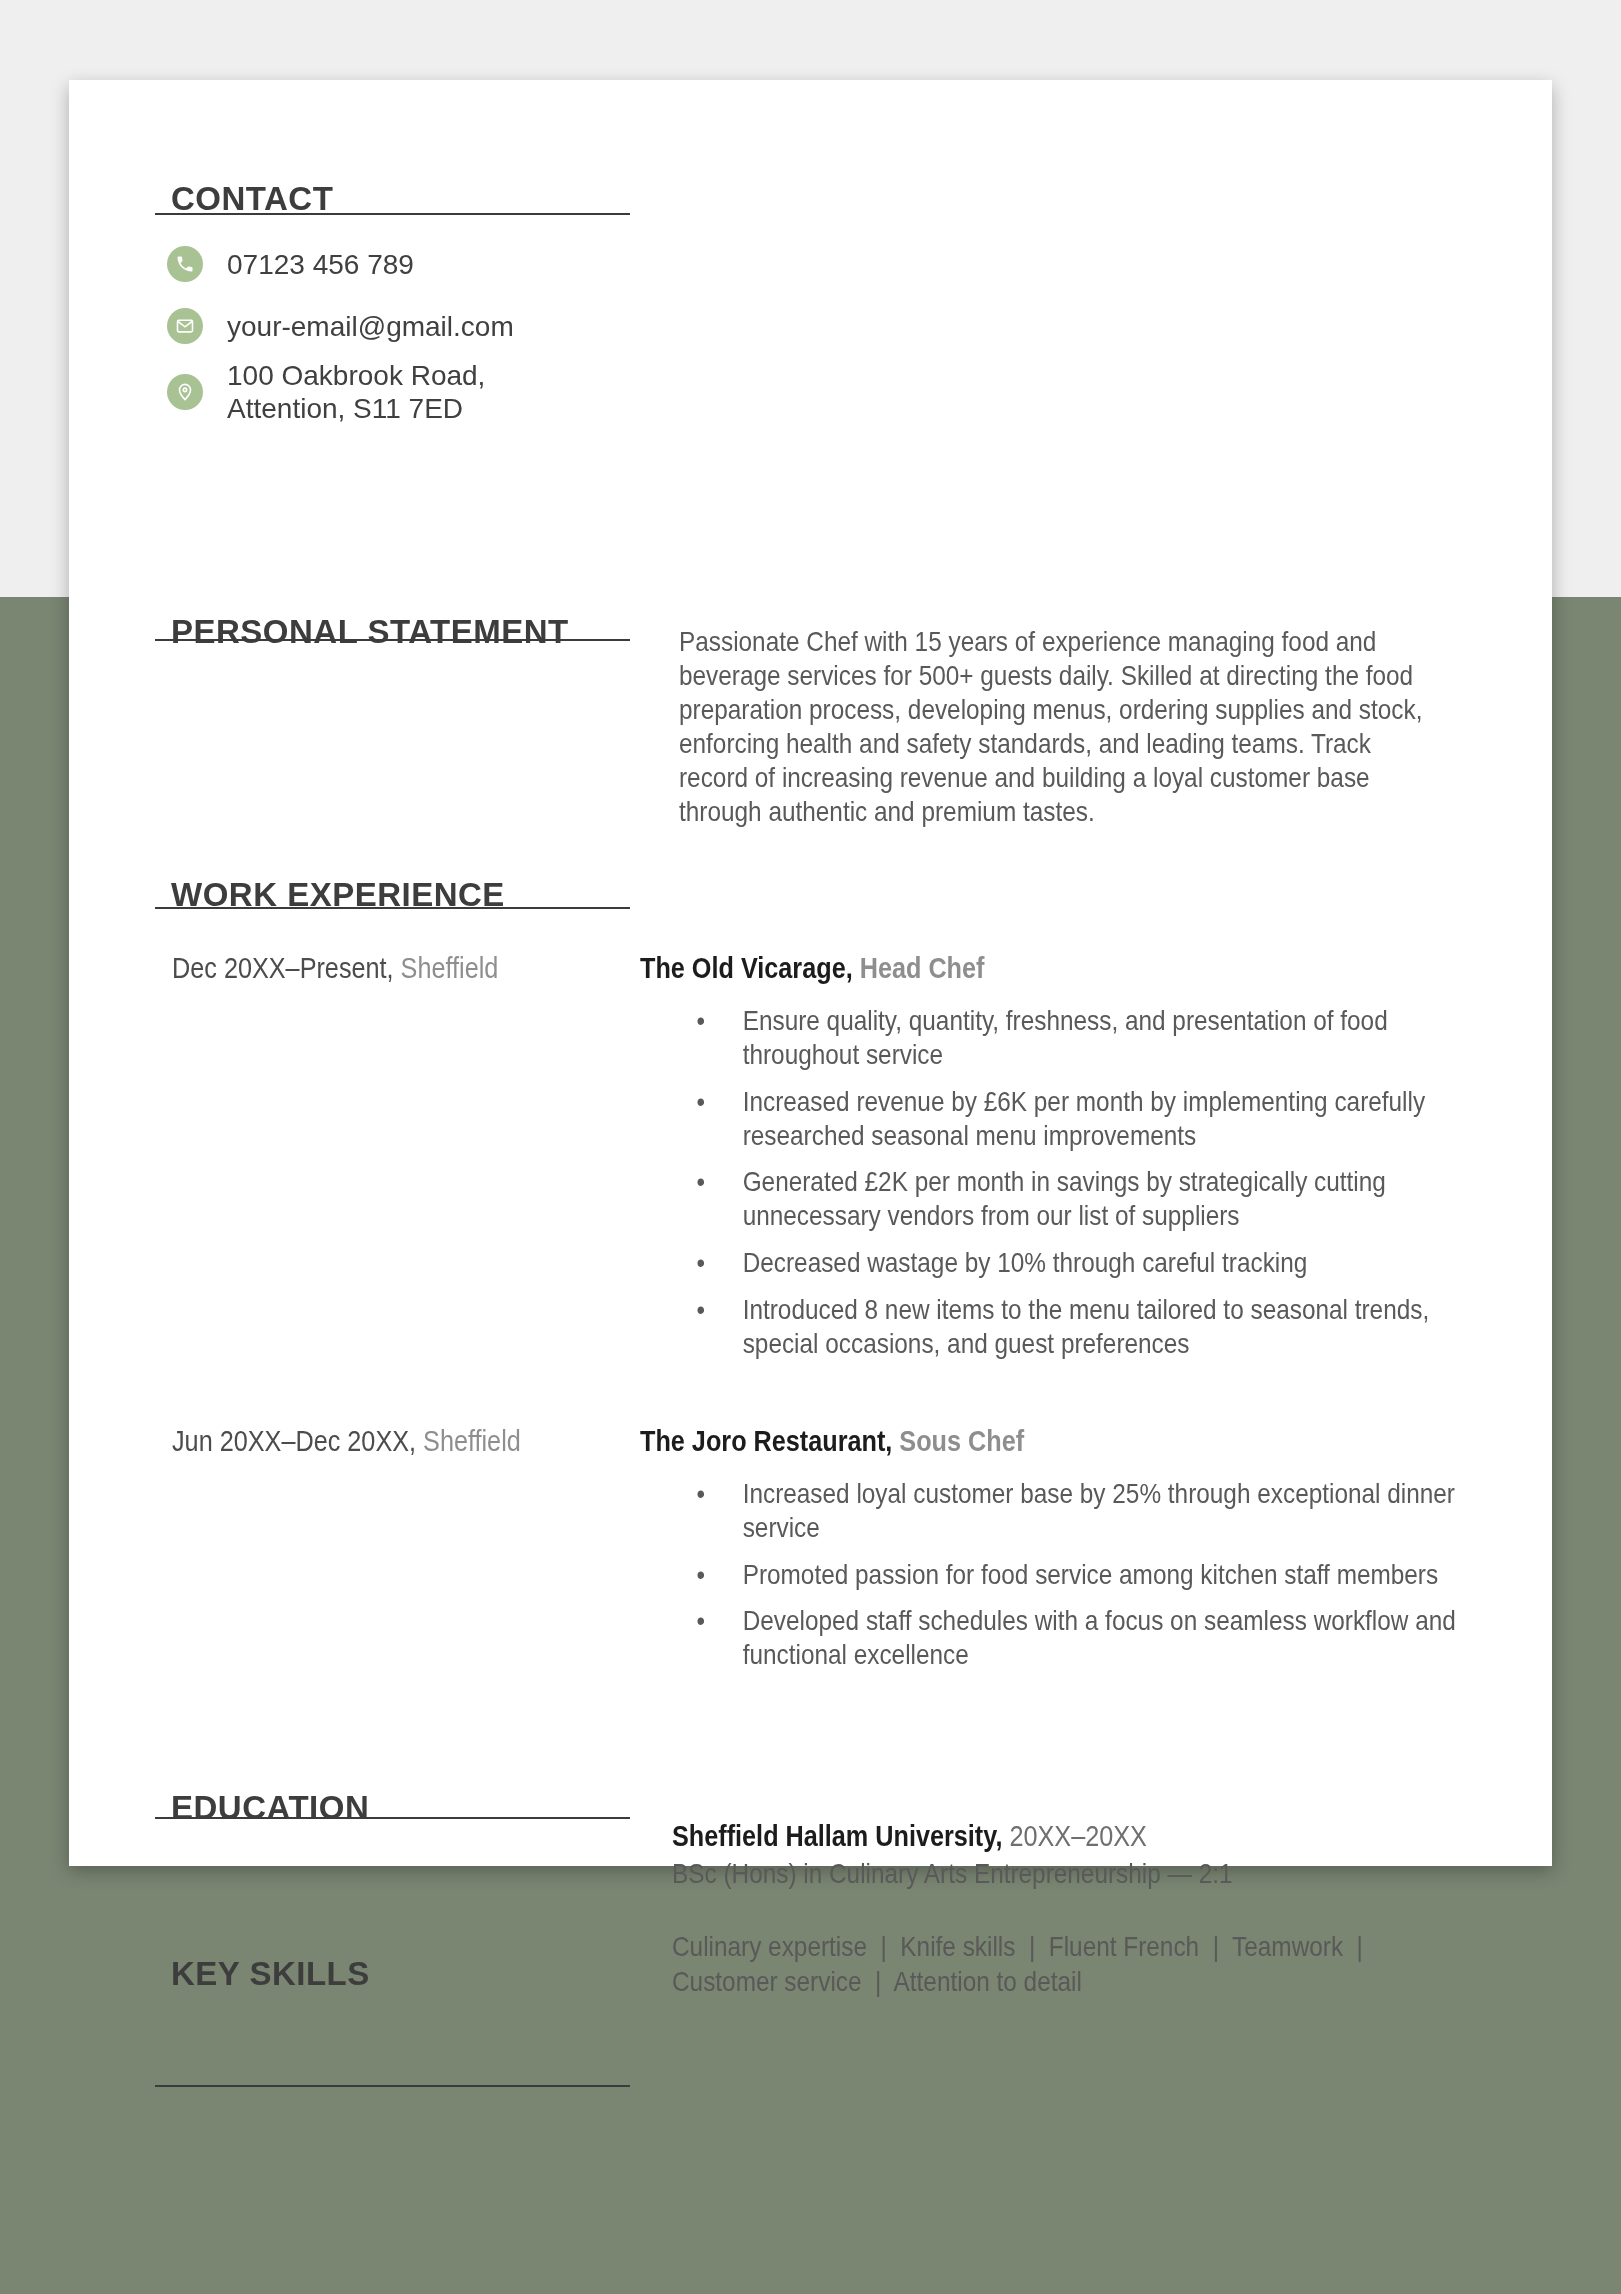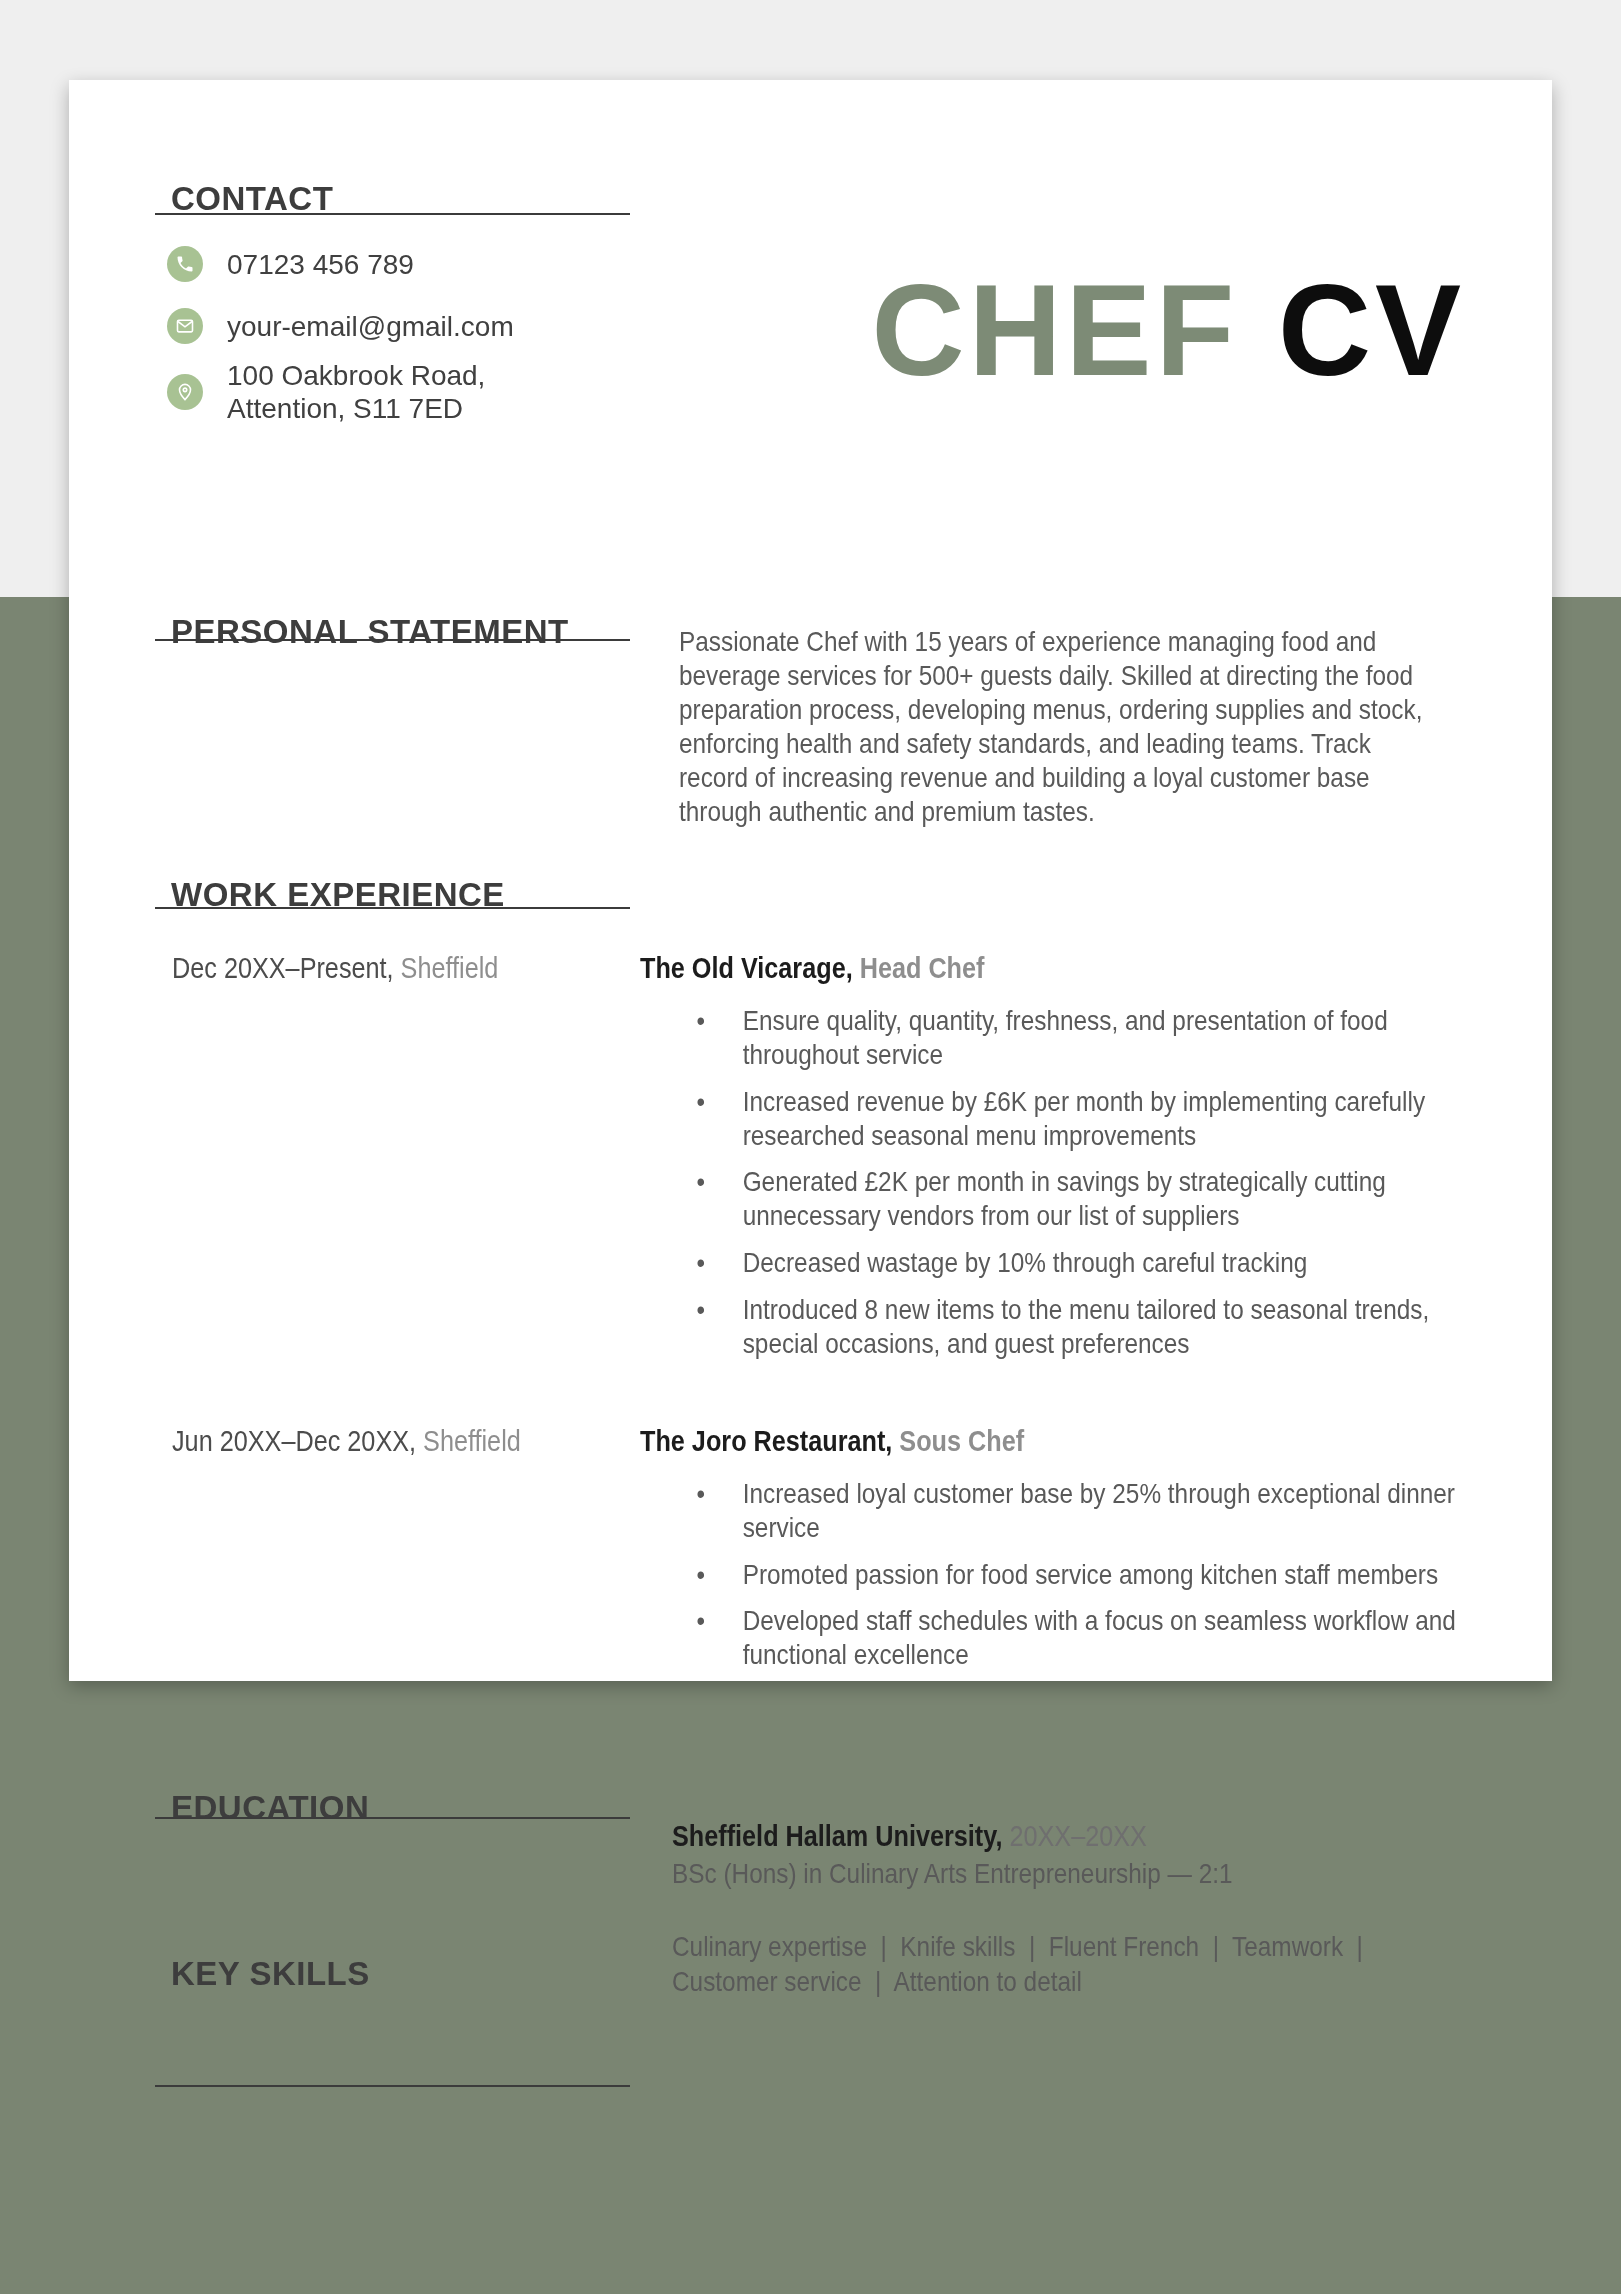--- a/index.html
+++ b/index.html
@@ -7,21 +7,21 @@
     width: 1621px; height: 2294px;
     position: relative; overflow: hidden;
     font-family: "Liberation Sans", sans-serif;
     background: #efefef;
   }
   .bg-top    { position: absolute; left: 0; top: 0;   width: 1621px; height: 597px;  background: #efefef; }
   .bg-bottom { position: absolute; left: 0; top: 597px; width: 1621px; height: 1697px; background: #7a8572; }
 
   .page {
     position: absolute; left: 69px; top: 80px;
-    width: 1483px; height: 1601px;
+    width: 1483px; height: 1786px;
     background: #ffffff;
     box-shadow: 0 5.8px 17.4px rgba(0,0,0,0.28);
   }
 
   
   .sec-heading {
     position: absolute;
     font-weight: bold; font-size: 33px; line-height: 33px;
     letter-spacing: 0.5px; color: #3d3d3d; white-space: nowrap;
   }
@@ -135,21 +135,20 @@
       </svg>
     </span>
     <div class="contact-lines">
           <div>100 Oakbrook Road,</div>
           <div>Attention, S11 7ED</div>
         </div>
   </div>
 </div>
 
   <div class="header-block">
-    <div class="cv-title"><span class="accent">CHEF</span> <span class="dark">CV</span></div>
   </div>
 
   <h2 class="sec-heading" style="left:102px; top:508px;">PERSONAL STATEMENT</h2>
   <div class="rule" style="top:559px;"></div>
   <div id="ps-text" class="condensed">Passionate Chef with 15 years of experience managing food and beverage services for 500+ guests daily. Skilled at directing the food preparation process, developing menus, ordering supplies and stock, enforcing health and safety standards, and leading teams. Track record of increasing revenue and building a loyal customer base through authentic and premium tastes.</div>
 
   <h2 class="sec-heading" style="left:102px; top:771px;">WORK EXPERIENCE</h2>
   <div class="rule" style="top:827px;"></div>
   <div id="jobs">
   <div class="job">

